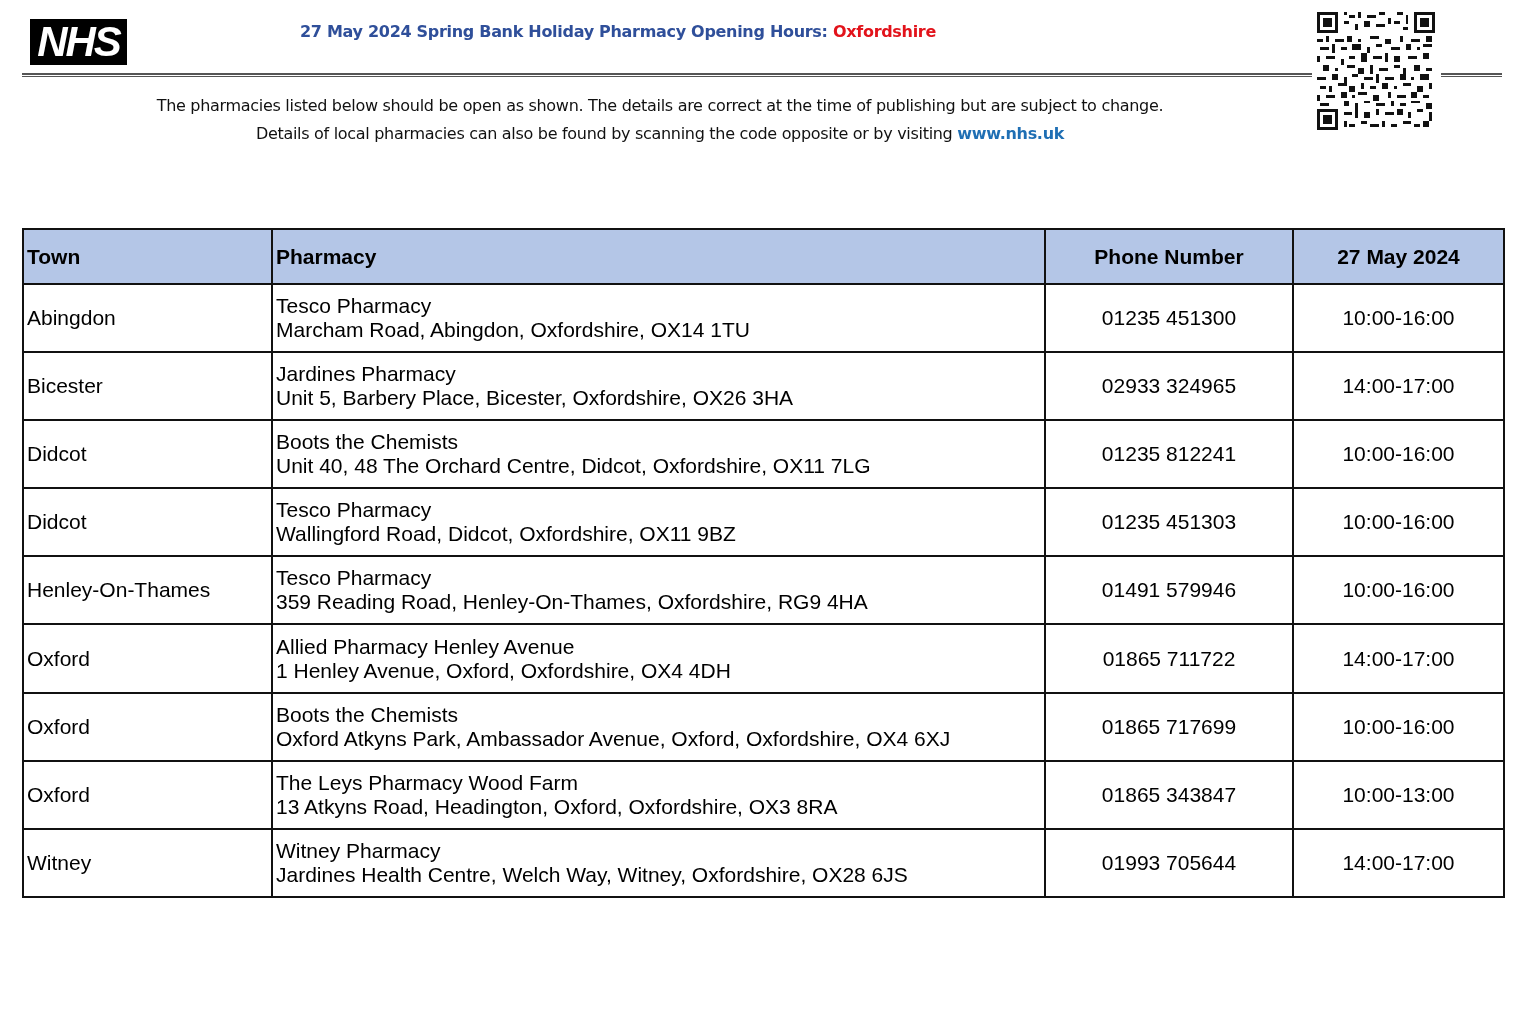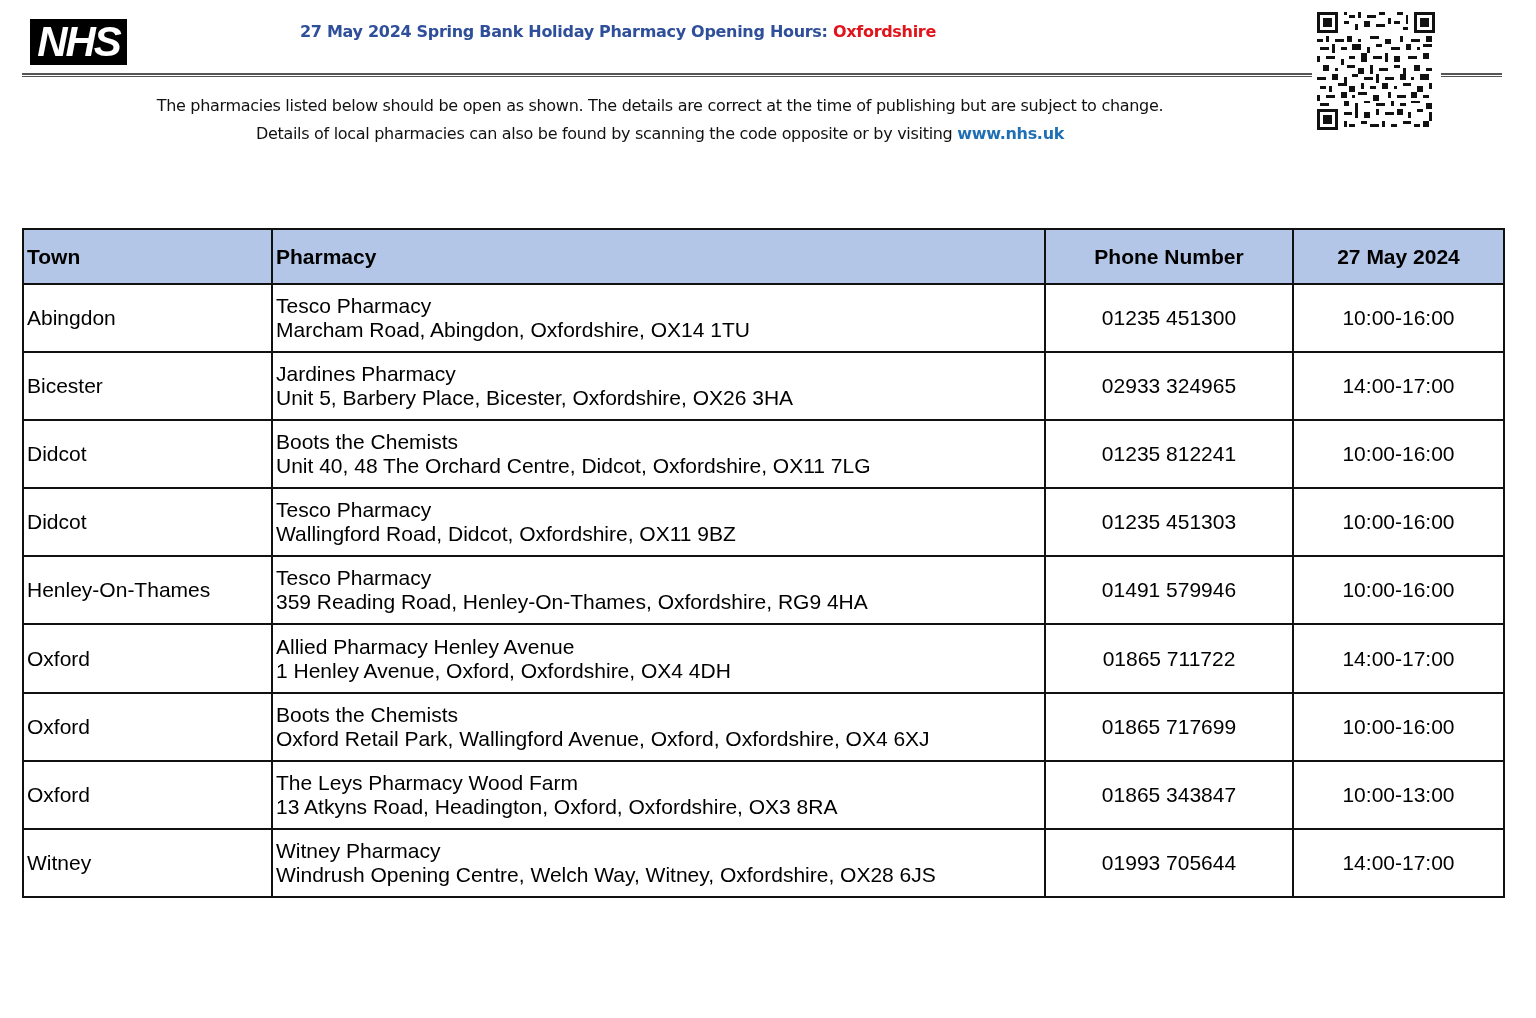--- a/index.html
+++ b/index.html
@@ -268,39 +268,39 @@
       <span class="ph-addr">1 Henley Avenue, Oxford, Oxfordshire, OX4 4DH</span>
     </td>
     <td class="center">01865 711722</td>
     <td class="center">14:00-17:00</td>
   </tr>
 
   <tr>
     <td>Oxford</td>
     <td>
       <span class="ph-name">Boots the Chemists</span>
-      <span class="ph-addr">Oxford Retail Park, Wallingford Avenue, Oxford, Oxfordshire, OX4 6XJ</span>
+      <span class="ph-addr">Oxford Atkyns Park, Ambassador Avenue, Oxford, Oxfordshire, OX4 6XJ</span>
     </td>
     <td class="center">01865 717699</td>
     <td class="center">10:00-16:00</td>
   </tr>
 
   <tr>
     <td>Oxford</td>
     <td>
       <span class="ph-name">The Leys Pharmacy Wood Farm</span>
       <span class="ph-addr">13 Atkyns Road, Headington, Oxford, Oxfordshire, OX3 8RA</span>
     </td>
     <td class="center">01865 343847</td>
     <td class="center">10:00-13:00</td>
   </tr>
 
   <tr>
     <td>Witney</td>
     <td>
       <span class="ph-name">Witney Pharmacy</span>
-      <span class="ph-addr">Windrush Opening Centre, Welch Way, Witney, Oxfordshire, OX28 6JS</span>
+      <span class="ph-addr">Jardines Health Centre, Welch Way, Witney, Oxfordshire, OX28 6JS</span>
     </td>
     <td class="center">01993 705644</td>
     <td class="center">14:00-17:00</td>
   </tr>
 </tbody>
 </table>
 
 </body></html>

